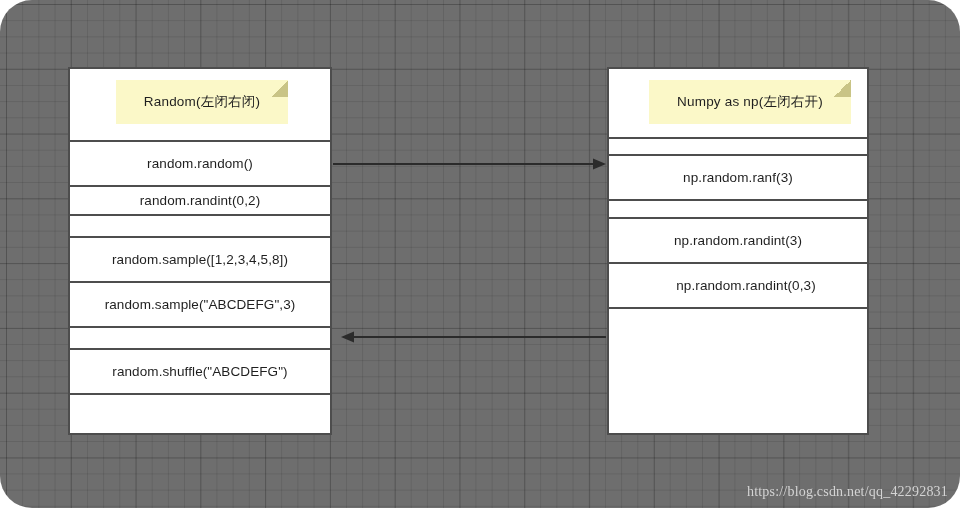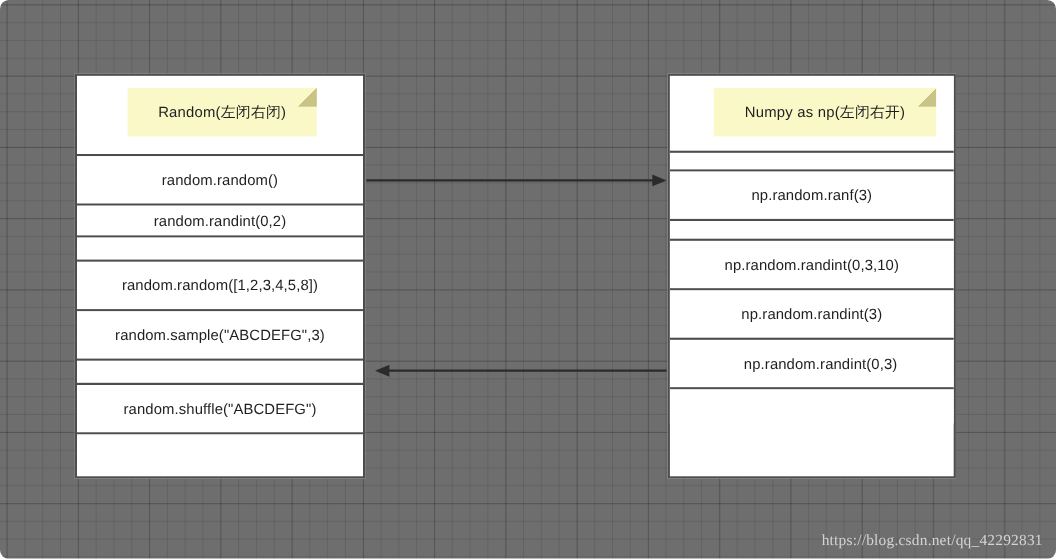--- a/index.html
+++ b/index.html
@@ -19,21 +19,21 @@
     width: 960px;
     height: 508px;
     background-color: #6e6e6e;
     background-image:
       linear-gradient(to right, rgba(0,0,0,0.10) 1px, transparent 1px),
       linear-gradient(to bottom, rgba(0,0,0,0.10) 1px, transparent 1px),
       linear-gradient(to right, rgba(0,0,0,0.16) 1px, transparent 1px),
       linear-gradient(to bottom, rgba(0,0,0,0.16) 1px, transparent 1px);
     background-size: 16.2px 16.2px, 16.2px 16.2px, 64.8px 64.8px, 64.8px 64.8px;
     background-position: 6px 4px, 6px 4px, 6px 4px, 6px 4px;
-    border-radius: 8px;
+    border-radius: 32px;
     box-sizing: border-box;
   }
 
   
   .class-box {
     position: absolute;
     box-sizing: border-box;
     background: #ffffff;
     border: 2px solid #4d4d4d;
   }
@@ -113,40 +113,39 @@
     <div class="row" style="height:73px;">
       <div class="note" style="left:46px; top:11px; width:172px; height:44px;">
         <span>Random(左闭右闭)</span>
         <span class="fold"></span>
       </div>
     </div>
 
     <div class="row" style="height:45px;">random.random()</div>
     <div class="row" style="height:29px;">random.randint(0,2)</div>
     <div class="row spacer" style="height:22px;"></div>
-    <div class="row" style="height:45px;">random.random([1,2,3,4,5,8])</div>
+    <div class="row" style="height:45px;">random.sample([1,2,3,4,5,8])</div>
     <div class="row" style="height:45px;">random.sample("ABCDEFG",3)</div>
     <div class="row spacer" style="height:22px;"></div>
     <div class="row" style="height:45px;">random.shuffle("ABCDEFG")</div>
     <div class="row spacer" style="height:22px;"></div>
   </div>
 
   <div class="class-box" style="left:607px; top:67px; width:262px; height:368px;">
 
     <div class="row" style="height:70px;">
       <div class="note" style="left:40px; top:11px; width:202px; height:44px;">
         <span>Numpy as np(左闭右开)</span>
         <span class="fold"></span>
       </div>
     </div>
 
     <div class="row spacer" style="height:17px;"></div>
     <div class="row" style="height:45px;">np.random.ranf(3)</div>
     <div class="row spacer" style="height:18px;"></div>
-    <div class="row" style="height:45px;">np.random.randint(0,3,10)</div>
     <div class="row" style="height:45px;">np.random.randint(3)</div>
     <div class="row" style="height:45px;padding-left:16px;">np.random.randint(0,3)</div>
     <div class="row spacer" style="height:31px;"></div>
   </div>
 
   <svg class="arrow-svg" viewBox="0 0 960 508">
     <g>
       <line x1="333" y1="164" x2="598" y2="164" stroke="#2b2b2b" stroke-width="2"></line>
       <polygon points="606,164 593,158.6 593,169.4" fill="#2b2b2b"></polygon>
     </g>

